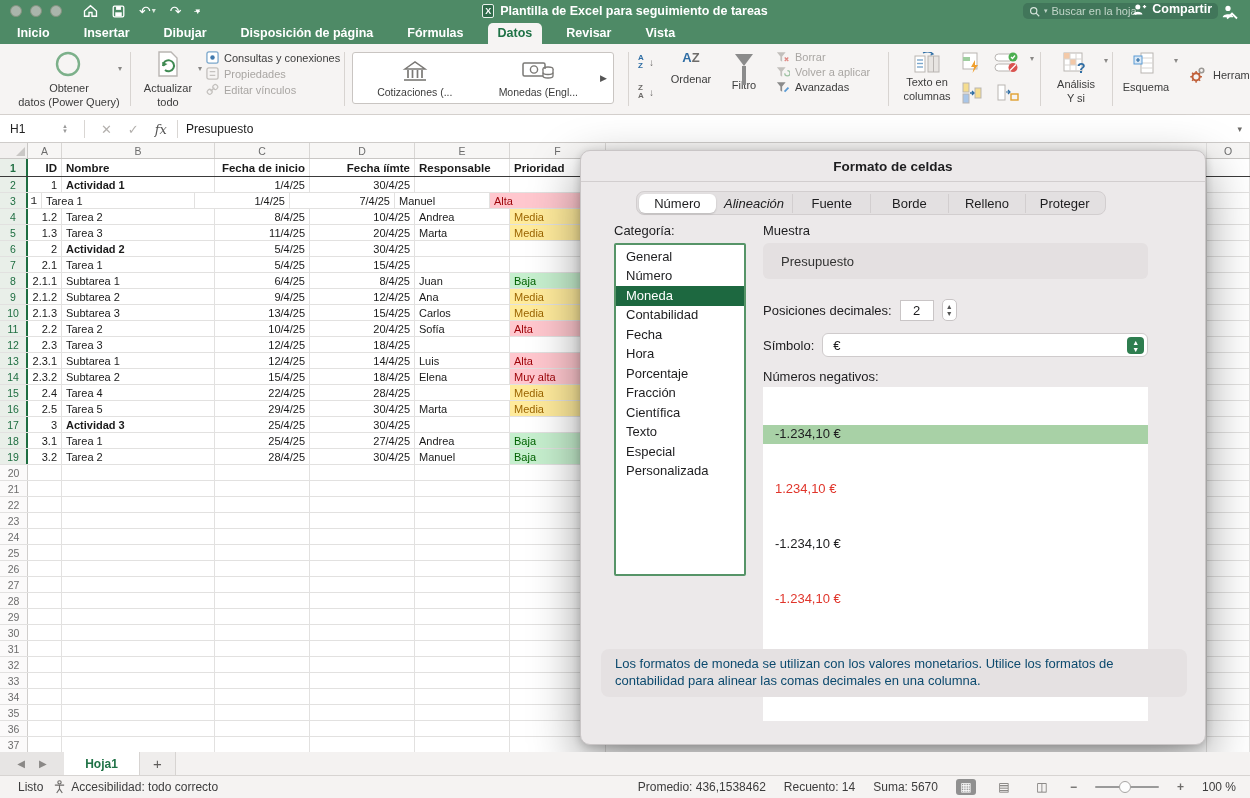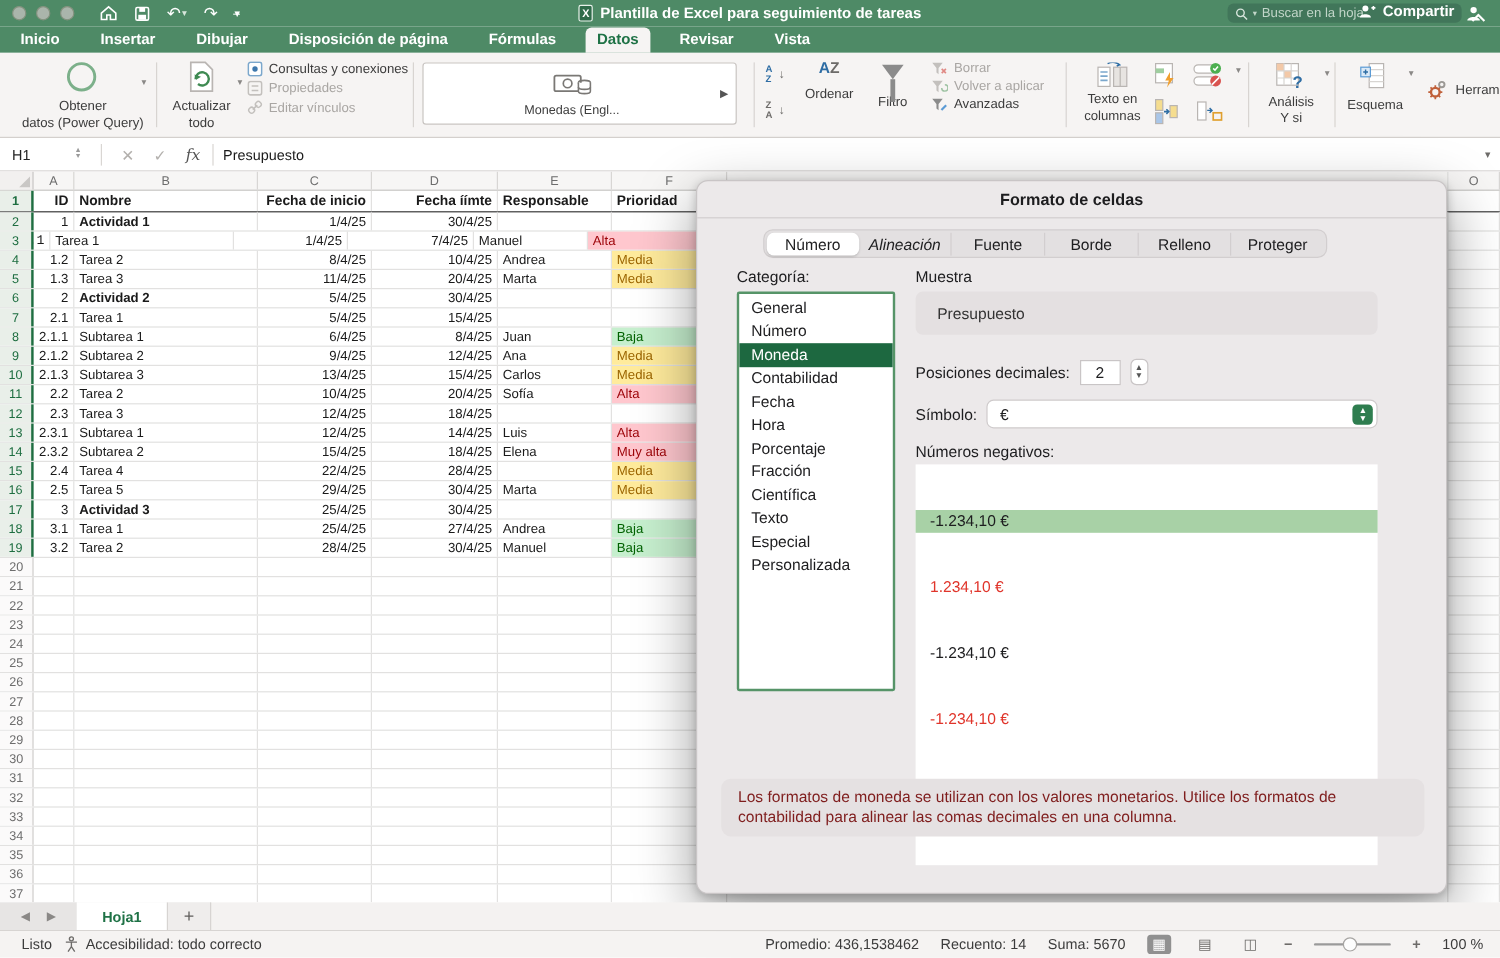--- a/index.html
+++ b/index.html
@@ -82,21 +82,21 @@
   #dec-input { width:34px; height:21px; background:#fff; border:1px solid #c9c5c6; text-align:center; font-size:13px; display:flex; align-items:center; justify-content:center; }
   .mac-stepper { width:15px; height:22px; background:#fff; border:1px solid #c9c5c6; border-radius:5px; display:flex; flex-direction:column; align-items:center; justify-content:center; font-size:7px; color:#555; line-height:1; }
   #sym-row { position:absolute; left:182px; top:182px; display:flex; align-items:center; gap:8px; }
   #sym-select { width:326px; height:24px; background:#fff; border:1px solid #cfcbcc; border-radius:6px; display:flex; align-items:center; padding-left:10px; position:relative; }
   #sym-stepper { position:absolute; right:3px; top:3px; width:17px; height:17px; background:#2e7d4f; border-radius:4px; color:#fff; font-size:7px; display:flex; flex-direction:column; align-items:center; justify-content:center; line-height:1; }
   #neg-label { position:absolute; left:182px; top:218px; }
   #neg-list { position:absolute; left:182px; top:236px; width:385px; height:334px; background:#fff; padding-top:2px; }
   .neg-item { height:19px; padding:1px 12px; font-size:13px;margin-top:36px; }
   .neg-item.sel { background:#a8d1a6; }
   .neg-red { color:#e0352b; }
-  #dlg-desc { position:absolute; left:20px; top:498px; width:586px; height:48px; background:#e5e1e2; border-radius:8px; padding:7px 14px; font-size:13px; line-height:1.3; color:#7f1d1d; }
+  #dlg-desc { position:absolute; left:20px; top:498px; width:586px; height:48px; background:#e5e1e2; border-radius:8px; padding:7px 14px; font-size:13px; line-height:1.3; color:#0c4a6e; }
   #dlg-buttons { position:absolute; right:16px; top:554px; display:flex; gap:12px; }
   .dbtn { height:24px; padding:0 16px; border-radius:7px; font-size:13px; display:flex; align-items:center; justify-content:center; }
   .dbtn.cancel { background:#fff; border:1px solid #d4d0d1; box-shadow:0 1px 2px rgba(0,0,0,.12); }
   .dbtn.accept { background:#217346; color:#fff; font-weight:500; }
 
   
   #sheetbar { position:absolute; left:0; top:752px; width:1250px; height:24px; background:#f4f2f1; border-bottom:1px solid #d7d4d2; display:flex; align-items:stretch; }
   #sheet-nav { width:64px; background:#e7e5e4; display:flex; align-items:center; justify-content:center; gap:14px; color:#8a8886; font-size:10px; }
   #tab-hoja { width:76px; background:#fff; display:flex; align-items:center; justify-content:center; color:#1f7246; font-weight:bold; font-size:12px; border-right:1px solid #d7d4d2; }
   #tab-add { width:36px; display:flex; align-items:center; justify-content:center; color:#5f5d5b; font-size:15px; background:#efedec; border-right:1px solid #d7d4d2; }
@@ -220,20 +220,31 @@
           <path d="M5 9 L9 5" stroke="#c3c0bd" stroke-width="1.5"></path>
           <rect x="1.5" y="7" width="5" height="5" rx="2.2" transform="rotate(-45 4 9.5)" fill="none" stroke="#c3c0bd" stroke-width="1.3"></rect>
           <rect x="7.5" y="1.8" width="5" height="5" rx="2.2" transform="rotate(-45 10 4.3)" fill="none" stroke="#c3c0bd" stroke-width="1.3"></rect>
         </svg>
       <span>Editar vínculos</span>
     </div>
   </div>
   <div class="rsep" style="left:344px;"></div>
 
   <div class="gallery">
+    <div class="gal-item">
+      <svg width="34" height="24" viewBox="0 0 34 24">
+          <path d="M7 10 L17 3 L27 10 Z" fill="none" stroke="#7a7875" stroke-width="1.5"></path>
+          <line x1="10" y1="11" x2="10" y2="19" stroke="#7a7875" stroke-width="1.7"></line>
+          <line x1="14.5" y1="11" x2="14.5" y2="19" stroke="#7a7875" stroke-width="1.7"></line>
+          <line x1="19.5" y1="11" x2="19.5" y2="19" stroke="#7a7875" stroke-width="1.7"></line>
+          <line x1="24" y1="11" x2="24" y2="19" stroke="#7a7875" stroke-width="1.7"></line>
+          <line x1="6" y1="21" x2="28" y2="21" stroke="#7a7875" stroke-width="1.6"></line>
+        </svg>
+      <span>Cotizaciones (...</span>
+    </div>
     <div class="gal-item">
       <svg width="38" height="24" viewBox="0 0 38 24">
           <rect x="4" y="4" width="22" height="13" rx="1.5" fill="#fff" stroke="#7a7875" stroke-width="1.5"></rect>
           <circle cx="15" cy="10.5" r="3.6" fill="none" stroke="#7a7875" stroke-width="1.4"></circle>
           <ellipse cx="29" cy="10" rx="5" ry="2" fill="none" stroke="#7a7875" stroke-width="1.3"></ellipse>
           <path d="M24 10 v7 c0 1.1 2.2 2 5 2 s5 -.9 5 -2 v-7" fill="#fff" stroke="#7a7875" stroke-width="1.3"></path>
           <path d="M24 13.5 c0 1.1 2.2 2 5 2 s5 -.9 5 -2" fill="none" stroke="#7a7875" stroke-width="1.3"></path>
         </svg>
       <span>Monedas (Engl...</span>
     </div>

